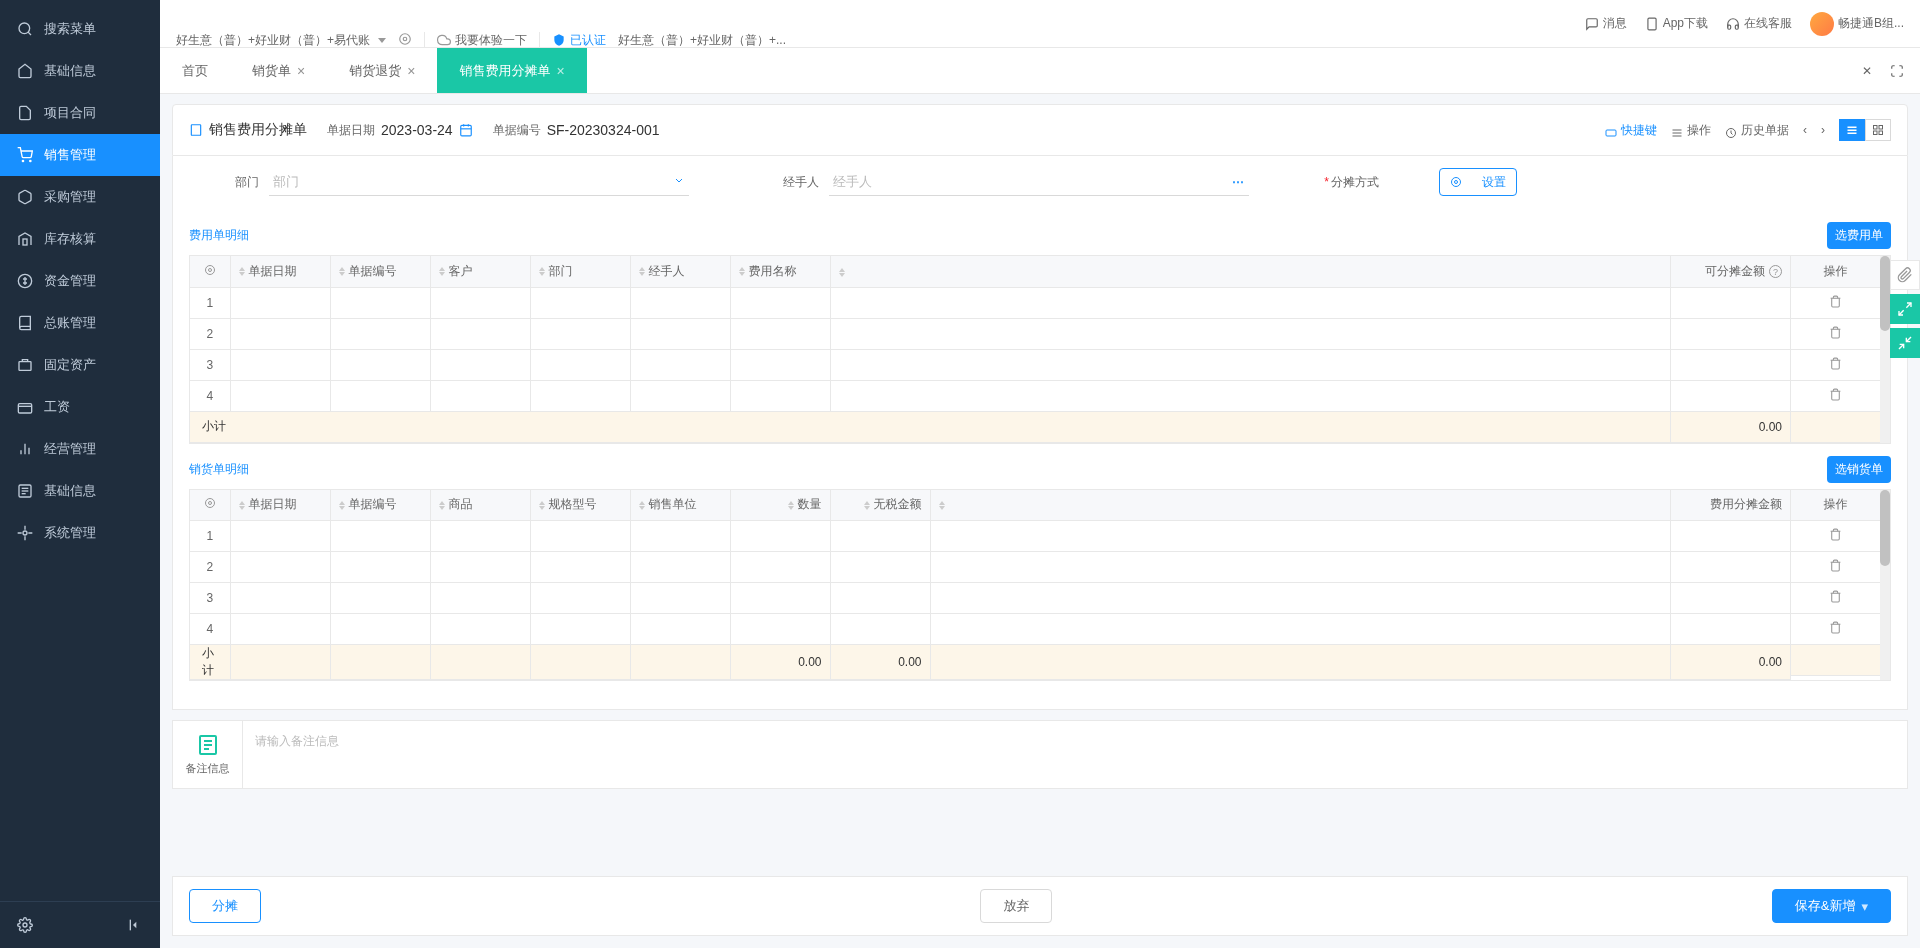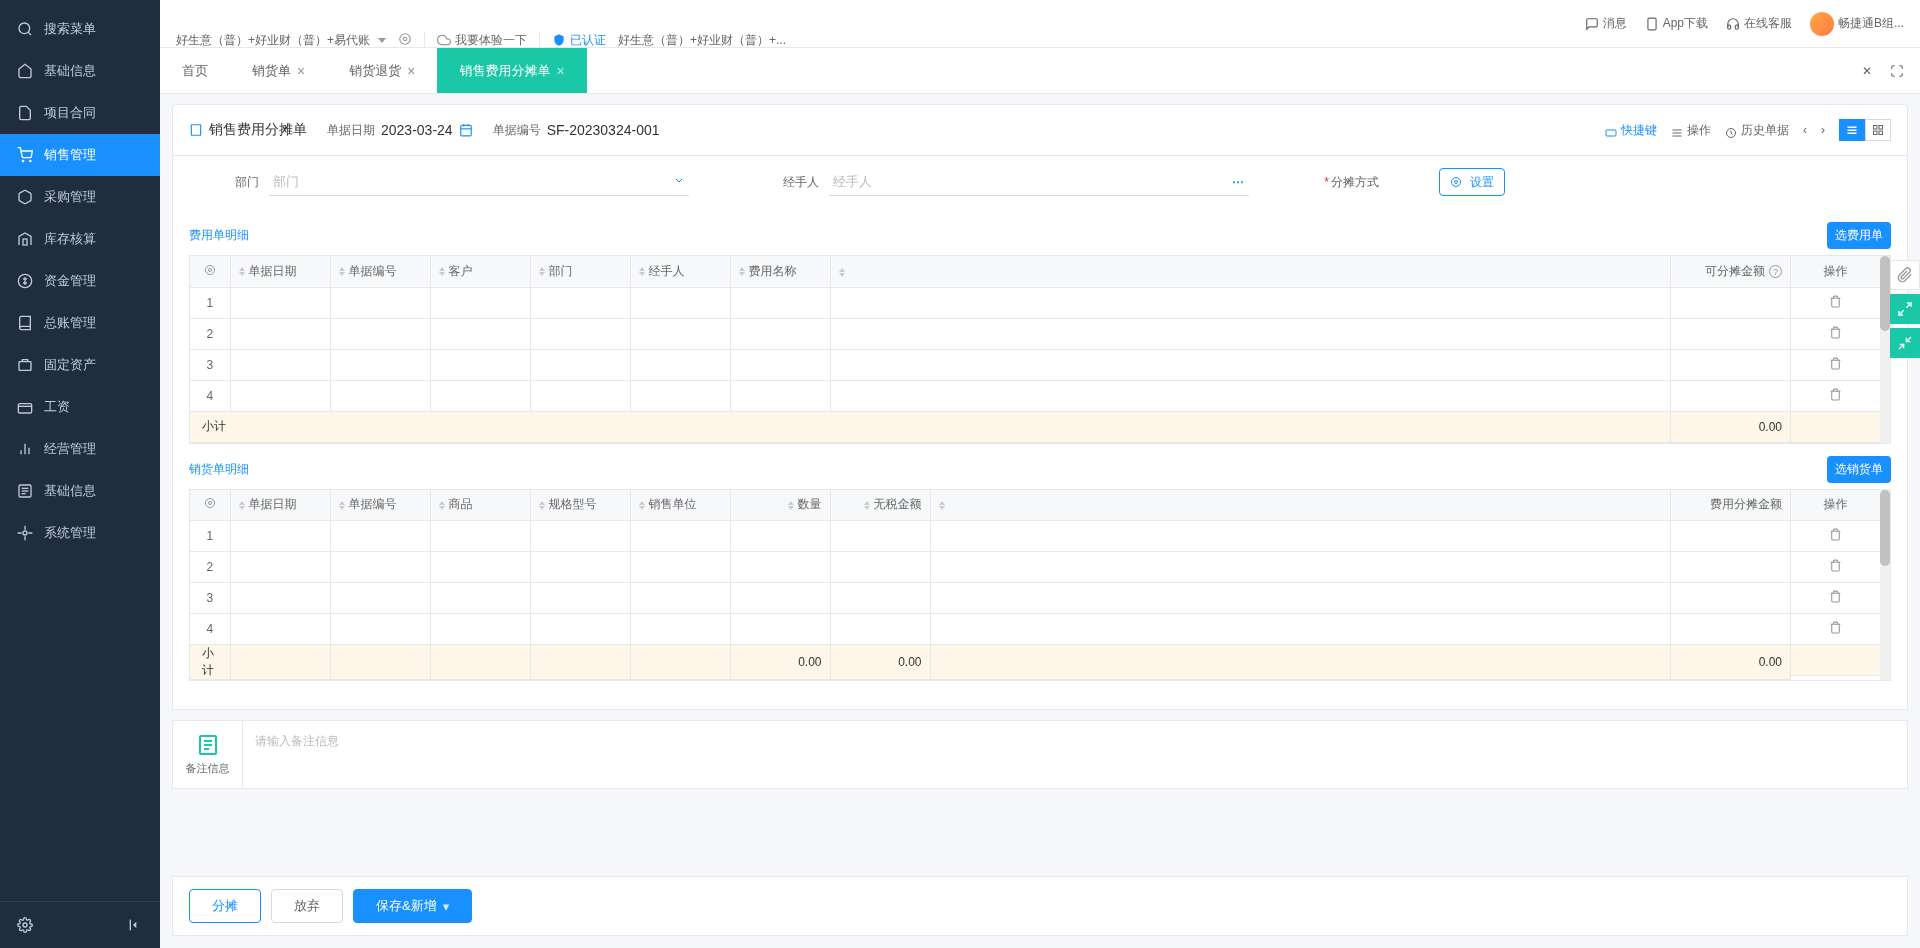--- a/index.html
+++ b/index.html
@@ -54,21 +54,21 @@
 
 
 .form-row { background: #fff; margin: 0 12px; border-left: 1px solid #e8e8e8; border-right: 1px solid #e8e8e8; padding: 12px 16px 18px; display: flex; gap: 60px; flex-wrap: wrap; }
 .form-field { display: flex; align-items: center; gap: 10px; }
 .form-label { width: 70px; text-align: right; color: #666; font-size: 12px; }
 .form-label .req { color: #f5222d; margin-right: 2px; }
 .form-input { width: 420px; height: 28px; border: none; border-bottom: 1px solid #d9d9d9; padding: 0 24px 0 4px; color: #333; font-size: 13px; background: transparent; position: relative; }
 .form-input-wrap { position: relative; }
 .input-suffix { position: absolute; right: 4px; top: 50%; transform: translateY(-50%); color: #1890ff; }
 .input-suffix.dots { color: #1890ff; letter-spacing: 1px; font-weight: bold; }
-.btn-config { border: 1px solid #1890ff; color: #1890ff; background: #fff; padding: 4px 10px; border-radius: 4px; display: flex; align-items: center; gap: 8px; cursor: pointer; font-size: 12px; }
+.btn-config { border: 1px solid #1890ff; color: #1890ff; background: #fff; padding: 4px 10px; border-radius: 4px; display: flex; align-items: center; gap: 20px; cursor: pointer; font-size: 12px; }
 
 
 .content-body { background: #fff; margin: 0 12px; border: 1px solid #e8e8e8; border-top: none; padding: 8px 16px 16px; position: relative; }
 .section { margin-bottom: 12px; }
 .section-head { display: flex; align-items: center; justify-content: space-between; margin-bottom: 6px; }
 .section-title { color: #1890ff; font-size: 12px; }
 .btn-select { background: #1890ff; color: #fff; border: none; padding: 5px 8px; border-radius: 4px; cursor: pointer; font-size: 12px; }
 
 .tbl-wrap { display: flex; border: 1px solid #e8e8e8; }
 .tbl-main { flex: 1; overflow: hidden; }
@@ -94,21 +94,21 @@
 
 .remarks-row { background: #fff; margin: 10px 12px 0; border: 1px solid #e8e8e8; display: flex; }
 .remarks-label { width: 70px; display: flex; flex-direction: column; align-items: center; justify-content: center; padding: 12px 0; border-right: 1px solid #e8e8e8; gap: 4px; }
 .remarks-label-icon { width: 24px; height: 24px; color: #1ac7a6; }
 .remarks-label-text { font-size: 11px; color: #666; }
 .remarks-input { flex: 1; border: none; padding: 12px; resize: none; font-family: inherit; font-size: 12px; color: #333; }
 .remarks-input::placeholder { color: #bbb; }
 
 
 .footer-gap { flex: 1; }
-.footer-bar { background: #fff; margin: 0 12px 12px; border: 1px solid #e8e8e8; border-top: 1px solid #e8e8e8; padding: 12px 16px; display: flex; justify-content: flex-start; gap: 10px; }
+.footer-bar { background: #fff; margin: 0 12px 12px; border: 1px solid #e8e8e8; border-top: 1px solid #e8e8e8; padding: 12px 16px; display: flex; justify-content: space-between; gap: 10px; }
 .fbtn { padding: 7px 22px; border-radius: 4px; cursor: pointer; font-size: 13px; border: 1px solid #d9d9d9; background: #fff; color: #666; }
 .fbtn.primary-outline { border-color: #1890ff; color: #1890ff; }
 .fbtn.primary { background: #1890ff; border-color: #1890ff; color: #fff; display: flex; align-items: center; gap: 6px; }
 
 
 .right-float { position: absolute; right: 0; top: 260px; display: flex; flex-direction: column; gap: 4px; }
 .float-btn { width: 30px; height: 30px; background: #1ac7a6; color: #fff; display: flex; align-items: center; justify-content: center; cursor: pointer; }
 .float-btn.gray { background: #fff; border: 1px solid #e8e8e8; color: #999; }
 
 input::placeholder { color: #bbb; }

